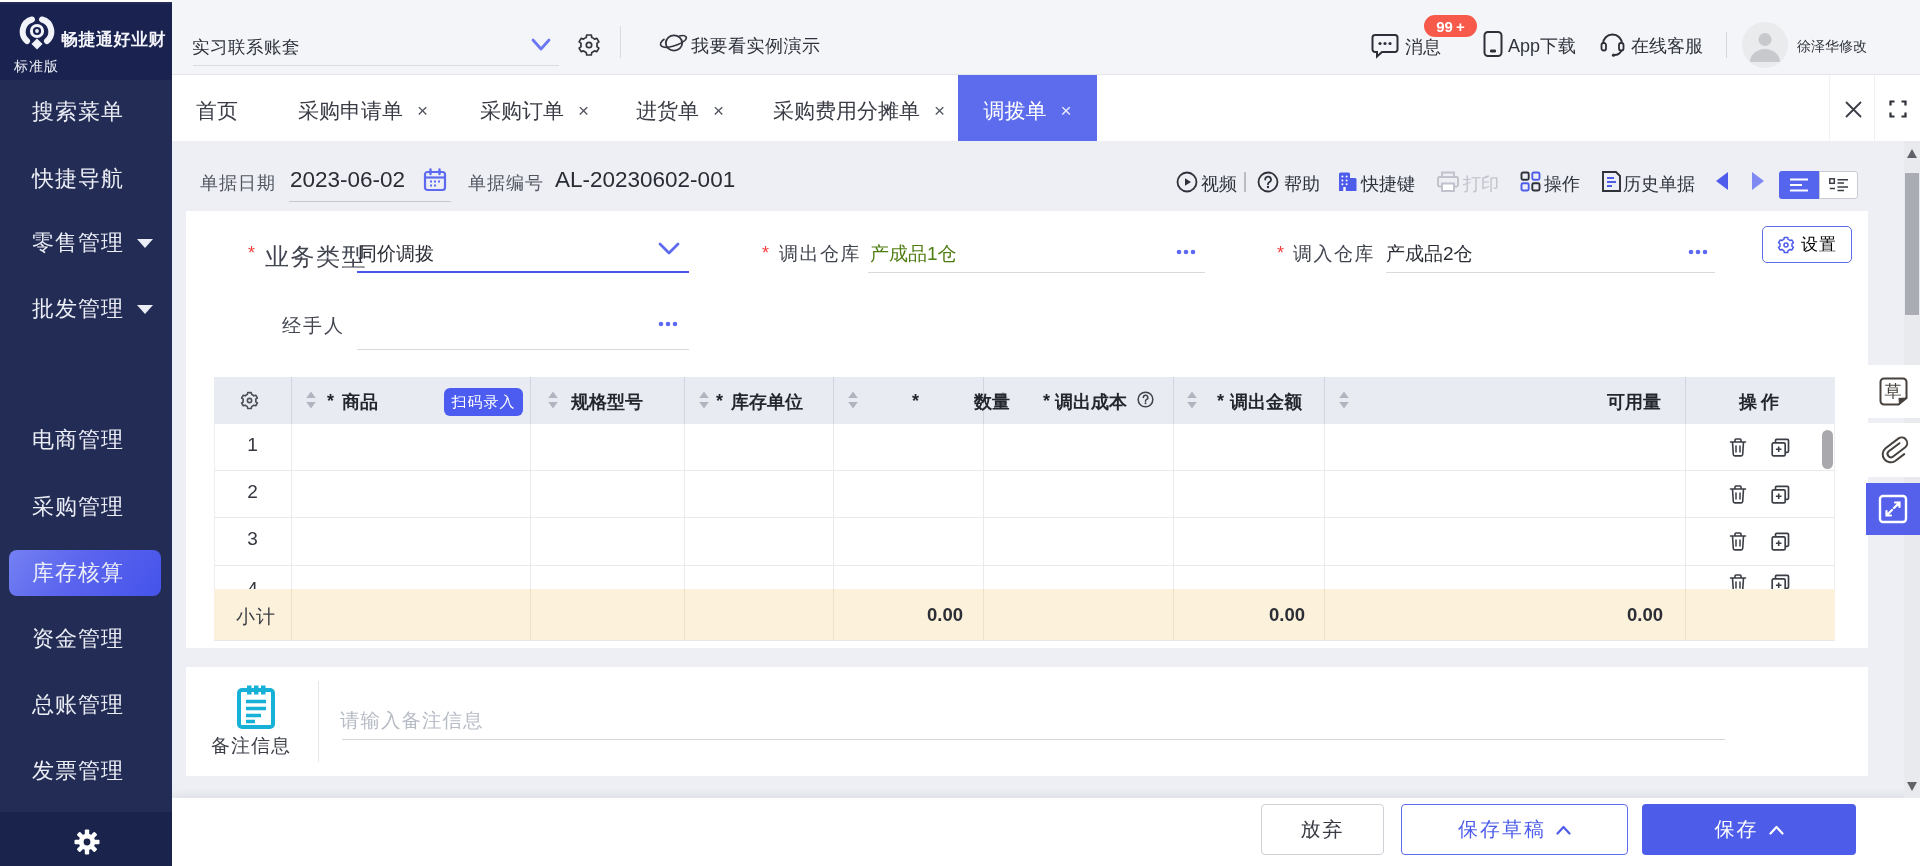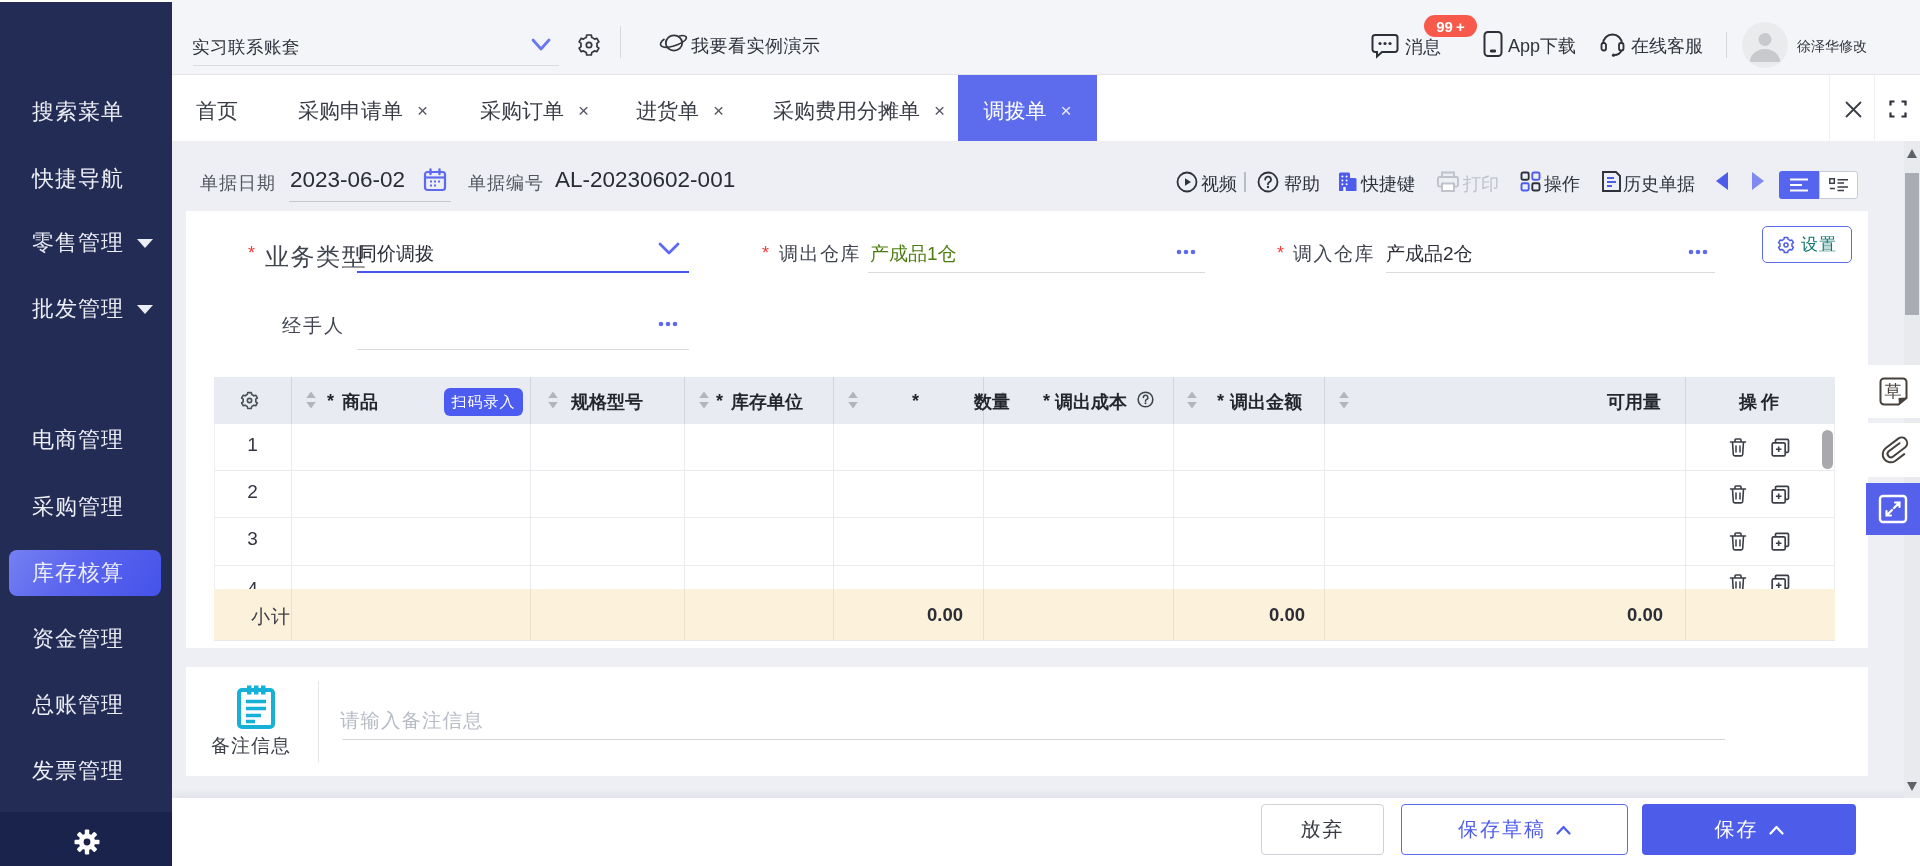--- a/index.html
+++ b/index.html
@@ -27,20 +27,31 @@
 
 .card{background:#fff;}
 
 .th{color:#24262e;font-size:18px;font-weight:bold;}
 
 .btn{border-radius:4px;font-size:20px;display:flex;align-items:center;justify-content:center;box-sizing:border-box;}
 </style></head>
 <body>
 
 <div id="sidebar" class="abs">
+  <div id="logo" class="abs">
+    <svg class="abs" style="left:18px;top:12px" width="38" height="36" viewBox="0 0 38 36">
+      <path d="M14 3.5 A 12.5 12.5 0 0 0 9 25" fill="none" stroke="#f2f3f8" stroke-width="6" stroke-linecap="round"></path>
+      <path d="M24 3.5 A 12.5 12.5 0 0 1 29 25" fill="none" stroke="#f2f3f8" stroke-width="6" stroke-linecap="round"></path>
+      <path d="M19 22.5 L24.5 28 L19 33.5 L13.5 28 Z" fill="#f2f3f8"></path>
+      <circle cx="19" cy="15" r="5.6" fill="none" stroke="#f2f3f8" stroke-width="3"></circle>
+      <circle cx="19" cy="15" r="1.9" fill="#f2f3f8"></circle>
+    </svg>
+    <div class="abs" style="left:61px;top:24px;color:#f4f5fa;font-size:17px;font-weight:bold;letter-spacing:0.5px;white-space:nowrap;">畅捷通好业财</div>
+    <div class="abs" style="left:14px;top:54px;color:#eef0f6;font-size:14px;letter-spacing:1px;white-space:nowrap;">标准版</div>
+  </div>
   <div id="active-item" class="abs"></div>
   <div class="mitem abs" style="top:88px">搜索菜单</div>
   <div class="mitem abs" style="top:155px">快捷导航</div>
   <div class="mitem abs" style="top:219px">零售管理<span class="tri"></span></div>
   <div class="mitem abs" style="top:285px">批发管理<span class="tri"></span></div>
   <div class="mitem abs" style="top:416px">电商管理</div>
   <div class="mitem abs" style="top:483px">采购管理</div>
   <div class="mitem abs" style="top:549px">库存核算</div>
   <div class="mitem abs" style="top:615px">资金管理</div>
   <div class="mitem abs" style="top:681px">总账管理</div>
@@ -232,21 +243,21 @@
 <svg class="abs" style="left:1688px;top:249px" width="20" height="6" viewBox="0 0 20 6">
     <circle cx="3" cy="3" r="2.3" fill="#5d6af0"></circle>
     <circle cx="10" cy="3" r="2.3" fill="#5d6af0"></circle>
     <circle cx="17" cy="3" r="2.3" fill="#5d6af0"></circle>
   </svg>
 <div class="abs flex" style="left:1762px;top:226px;width:90px;height:37px;border:1.5px solid #5c6cec;border-radius:5px;box-sizing:border-box;justify-content:center;">
   <svg width="18" height="18" viewBox="0 0 24 24" style="margin-right:6px">
       <path fill="none" stroke="#4d5cea" stroke-width="2" d="M12 9.3a2.7 2.7 0 1 0 0 5.4 2.7 2.7 0 0 0 0-5.4z"></path>
       <path fill="none" stroke="#4d5cea" stroke-width="2" stroke-linejoin="round" d="M19.9 13.6c.1-.5.15-1 .15-1.6s-.05-1.1-.15-1.6l2-1.55-2-3.5-2.4.75a8 8 0 0 0-2.7-1.6L14.3 2h-4.6l-.5 2.5a8 8 0 0 0-2.7 1.6l-2.4-.75-2 3.5 2 1.55c-.1.5-.15 1-.15 1.6s.05 1.1.15 1.6l-2 1.55 2 3.5 2.4-.75a8 8 0 0 0 2.7 1.6l.5 2.5h4.6l.5-2.5a8 8 0 0 0 2.7-1.6l2.4.75 2-3.5z"></path>
     </svg>
-  <span style="font-size:17px;color:#0f766e;letter-spacing:1px;">设置</span>
+  <span style="font-size:17px;color:#000000;letter-spacing:1px;">设置</span>
 </div>
 <div class="abs" style="left:282px;top:313px;font-size:19px;color:#41454f;letter-spacing:2px;">经手人</div>
 <svg class="abs" style="left:658px;top:321px" width="20" height="6" viewBox="0 0 20 6">
     <circle cx="3" cy="3" r="2.3" fill="#5d6af0"></circle>
     <circle cx="10" cy="3" r="2.3" fill="#5d6af0"></circle>
     <circle cx="17" cy="3" r="2.3" fill="#5d6af0"></circle>
   </svg>
 <div class="abs" style="left:357px;top:349px;width:332px;height:1px;background:#d8dade;"></div>
 
 <div class="abs" style="left:214px;top:377px;width:1621px;height:47px;background:#e9ebf2;"></div>
@@ -368,21 +379,21 @@
 <div class="abs" style="left:214px;top:589px;width:1621px;height:51px;background:#fcf1da;"></div>
 <div class="abs" style="left:291px;top:589px;width:1px;height:51px;background:#ece2ca;"></div>
 <div class="abs" style="left:530px;top:589px;width:1px;height:51px;background:#ece2ca;"></div>
 <div class="abs" style="left:684px;top:589px;width:1px;height:51px;background:#ece2ca;"></div>
 <div class="abs" style="left:833px;top:589px;width:1px;height:51px;background:#ece2ca;"></div>
 <div class="abs" style="left:983px;top:589px;width:1px;height:51px;background:#ece2ca;"></div>
 <div class="abs" style="left:1173px;top:589px;width:1px;height:51px;background:#ece2ca;"></div>
 <div class="abs" style="left:1324px;top:589px;width:1px;height:51px;background:#ece2ca;"></div>
 <div class="abs" style="left:1685px;top:589px;width:1px;height:51px;background:#ece2ca;"></div>
 <div class="abs" style="left:214px;top:640px;width:1621px;height:1px;background:#e6e8ec;"></div>
-<div class="abs" style="left:251px;top:604px;font-size:19px;color:#3b3e46;letter-spacing:1px;">小计</div>
+<div class="abs" style="left:236px;top:604px;font-size:19px;color:#3b3e46;letter-spacing:1px;">小计</div>
 <div class="abs" style="left:925px;top:604px;width:38px;text-align:right;font-size:18.5px;color:#2b2e36;font-weight:bold;">0.00</div>
 <div class="abs" style="left:1267px;top:604px;width:38px;text-align:right;font-size:18.5px;color:#2b2e36;font-weight:bold;">0.00</div>
 <div class="abs" style="left:1625px;top:604px;width:38px;text-align:right;font-size:18.5px;color:#2b2e36;font-weight:bold;">0.00</div>
 
 <div class="card abs" style="left:186px;top:667px;width:1682px;height:109px;"></div>
 <svg class="abs" style="left:233px;top:684px" width="46" height="47" viewBox="0 0 46 47">
  <rect x="6" y="6" width="34" height="37" rx="3" fill="none" stroke="#17b1d8" stroke-width="4"></rect>
  <rect x="14" y="1.5" width="4.5" height="9" fill="#17b1d8"></rect>
     <rect x="21" y="1.5" width="4.5" height="9" fill="#17b1d8"></rect>
     <rect x="28" y="1.5" width="4.5" height="9" fill="#17b1d8"></rect>

